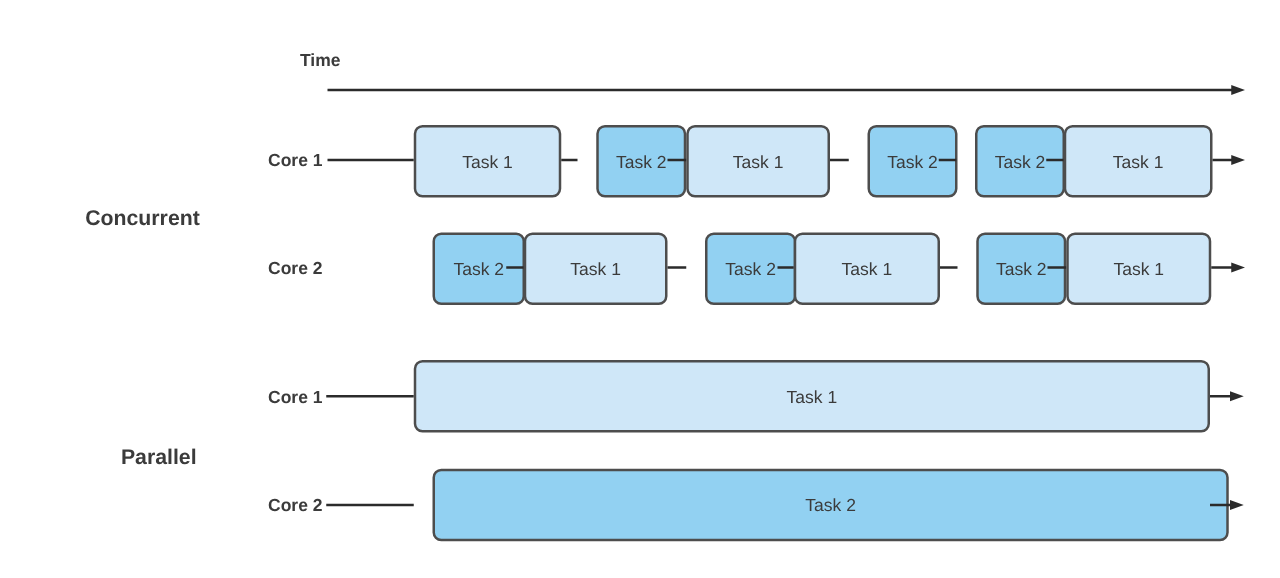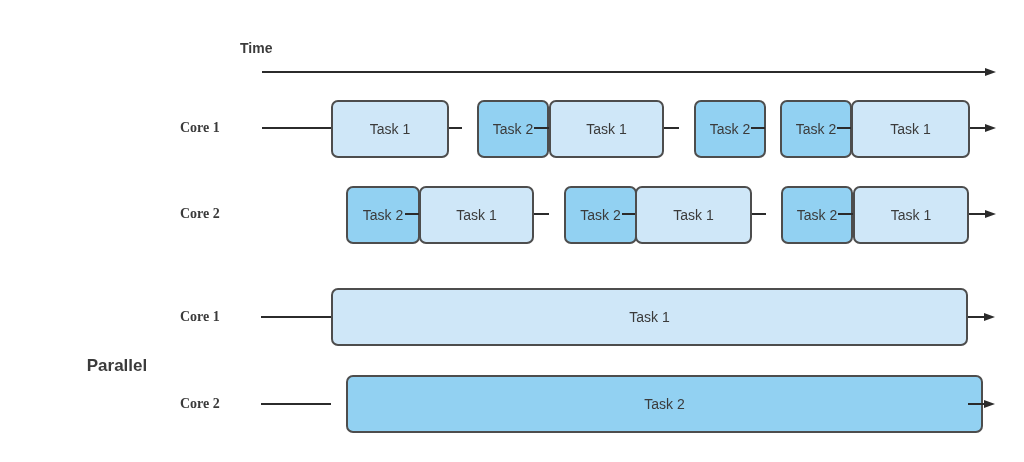--- a/index.html
+++ b/index.html
@@ -12,21 +12,21 @@
     overflow: hidden;
   }
   .lbl {
     position: absolute;
     font-size: 14px;
     font-weight: bold;
     color: var(--text, #3b3b3b);
     line-height: 16px;
     white-space: nowrap;
   }
-  .core-lbl { width: 78px; font-family: Liberation Serif, serif; }
+  .core-lbl { text-align: right; width: 78px; }
   .section-lbl {
     position: absolute;
     font-size: 17px;
     font-weight: bold;
     color: var(--text, #3b3b3b);
     line-height: 18px;
     text-align: center;
     width: 150px;
   }
   .task {
@@ -59,20 +59,21 @@
 </style>
 </head>
 <body>
 
 <div id="canvas">
 
   <div class="lbl" style="left:240px; top:40px;">Time</div>
   <div class="hline" style="left:262px; top:71px; width:725px;"></div>
   <div class="arrowhead" style="left:985px; top:68px;"></div>
 
+  <div class="section-lbl" style="left:39px; top:166px;">Concurrent</div>
 
   <div class="lbl core-lbl" style="left:180px; top:120px;">Core 1</div>
   <div class="hline" style="left:262px; top:127px; width:69px;"></div>
   <div class="task light" style="left:331px; top:100px; width:118px;">Task 1</div>
   <div class="hline" style="left:449px; top:127px; width:13px;"></div>
   <div class="task dark" style="left:462px; top:100px; width:72px;">Task 2</div>
   <div class="hline" style="left:534px; top:127px; width:15px;"></div>
   <div class="task light" style="left:549px; top:100px; width:115px;">Task 1</div>
   <div class="hline" style="left:664px; top:127px; width:15px;"></div>
   <div class="task dark" style="left:679px; top:100px; width:72px;">Task 2</div>
@@ -91,21 +92,21 @@
   <div class="task dark" style="left:549px; top:186px; width:73px;">Task 2</div>
   <div class="hline" style="left:622px; top:213px; width:13px;"></div>
   <div class="task light" style="left:635px; top:186px; width:117px;">Task 1</div>
   <div class="hline" style="left:752px; top:213px; width:14px;"></div>
   <div class="task dark" style="left:766px; top:186px; width:72px;">Task 2</div>
   <div class="hline" style="left:838px; top:213px; width:15px;"></div>
   <div class="task light" style="left:853px; top:186px; width:116px;">Task 1</div>
   <div class="hline" style="left:969px; top:213px; width:18px;"></div>
   <div class="arrowhead" style="left:985px; top:210px;"></div>
 
-  <div class="section-lbl" style="left:42px; top:357px;">Parallel</div>
+  <div class="section-lbl" style="left:52px; top:357px;">Parallel</div>
 
   <div class="lbl core-lbl" style="left:180px; top:309px;">Core 1</div>
   <div class="hline" style="left:261px; top:316px; width:70px;"></div>
   <div class="task light" style="left:331px; top:288px; width:637px;">Task 1</div>
   <div class="hline" style="left:968px; top:316px; width:18px;"></div>
   <div class="arrowhead" style="left:984px; top:313px;"></div>
 
   <div class="lbl core-lbl" style="left:180px; top:396px;">Core 2</div>
   <div class="hline" style="left:261px; top:403px; width:70px;"></div>
   <div class="task dark" style="left:331px; top:375px; width:637px;">Task 2</div>

